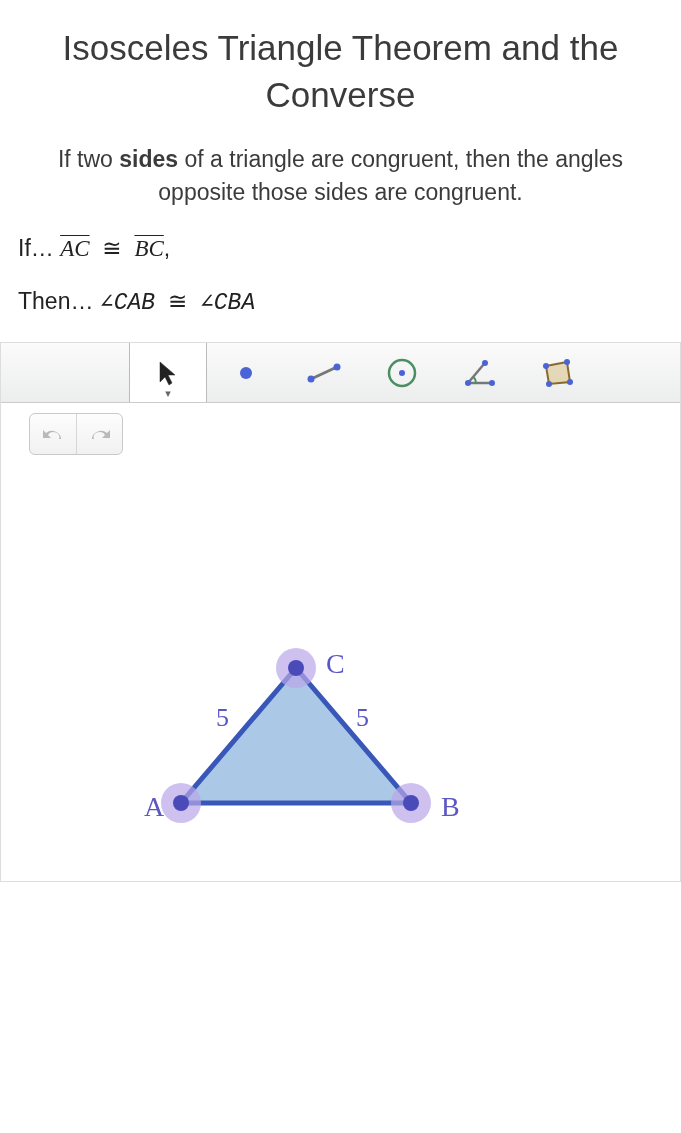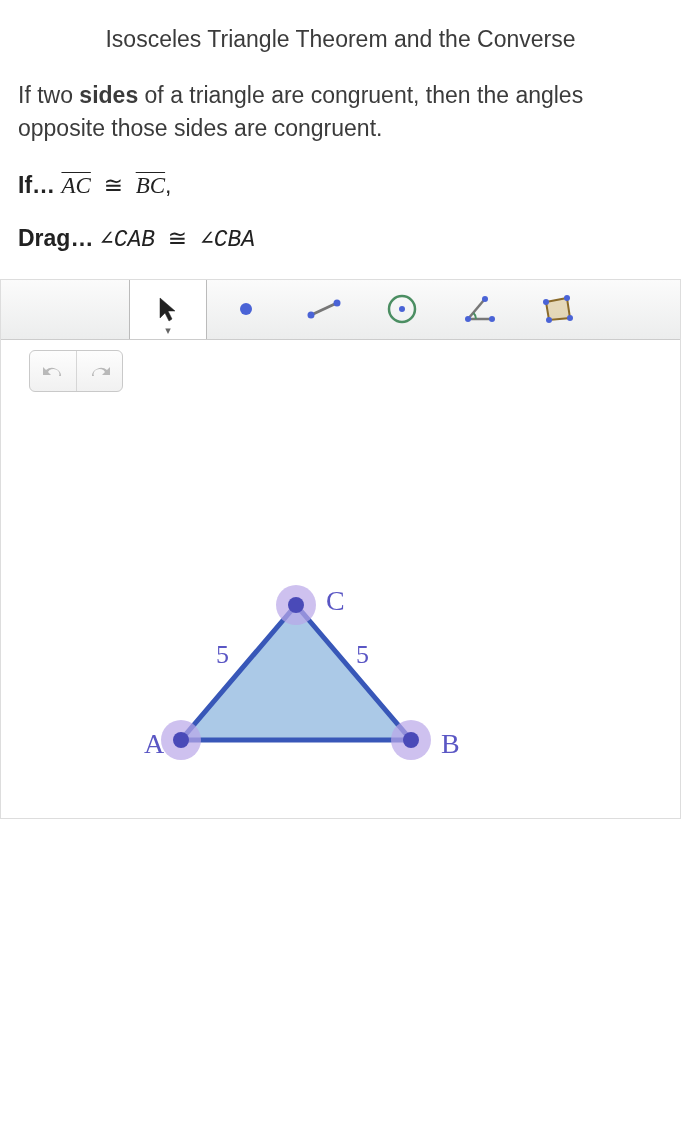--- a/index.html
+++ b/index.html
@@ -8,39 +8,40 @@
     padding: 0;
     font-family: -apple-system, BlinkMacSystemFont, "Segoe UI", Helvetica, Arial, sans-serif;
     color: #3b3b3b;
     background: #fff;
     width: 681px;
   }
   .page {
     padding: 16px 18px 0 18px;
   }
   h1.title {
-    font-size: 23px;
+    font-size: 35px;
     font-weight: 400;
     text-align: center;
     margin: 8px 0 24px 0;
     line-height: 1.35;
     color: #3b3b3b;
   }
   p.body {
     font-size: 23px;
     line-height: 1.45;
     margin: 0 0 26px 0;
     color: #3b3b3b;
+    text-align: center;
   }
   p.math {
     font-size: 23px;
     margin: 0 0 26px 0;
     color: #222;
   }
-  p.math .bold { font-weight: 700; }
+  p.math .bold { font-weight: 400; }
   .mi { font-family: Georgia, 'Times New Roman', serif; font-style: italic; }
   .overline {
     text-decoration: overline;
     text-decoration-thickness: 1px;
   }
   .angle { font-family: Liberation Mono, monospace; }
   
   .applet {
     margin-top: 14px;
     border: 1px solid #ddd;
@@ -130,21 +131,21 @@
   </p>
 
   <p class="math">
     <span class="bold">If…</span>
     <span class="mi overline">AC</span>
     &nbsp;<span>≅</span>&nbsp;
     <span class="mi overline">BC</span><span>,</span>
   </p>
 
   <p class="math">
-    <span class="bold">Drag…</span>
+    <span class="bold">Then…</span>
     <span class="mi angle">∠CAB</span>
     &nbsp;<span>≅</span>&nbsp;
     <span class="mi angle">∠CBA</span>
   </p>
 
 </div>
 
 <div class="applet">
   <div class="toolbar">
     <div class="toolbtn active">

